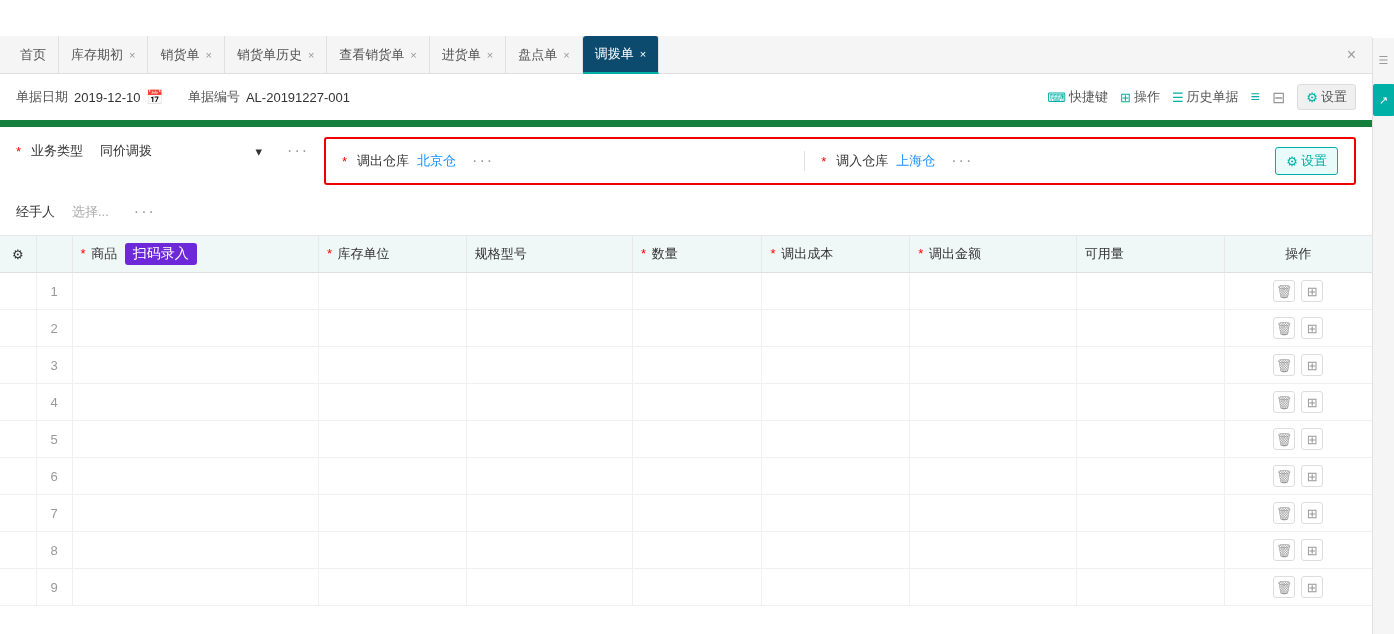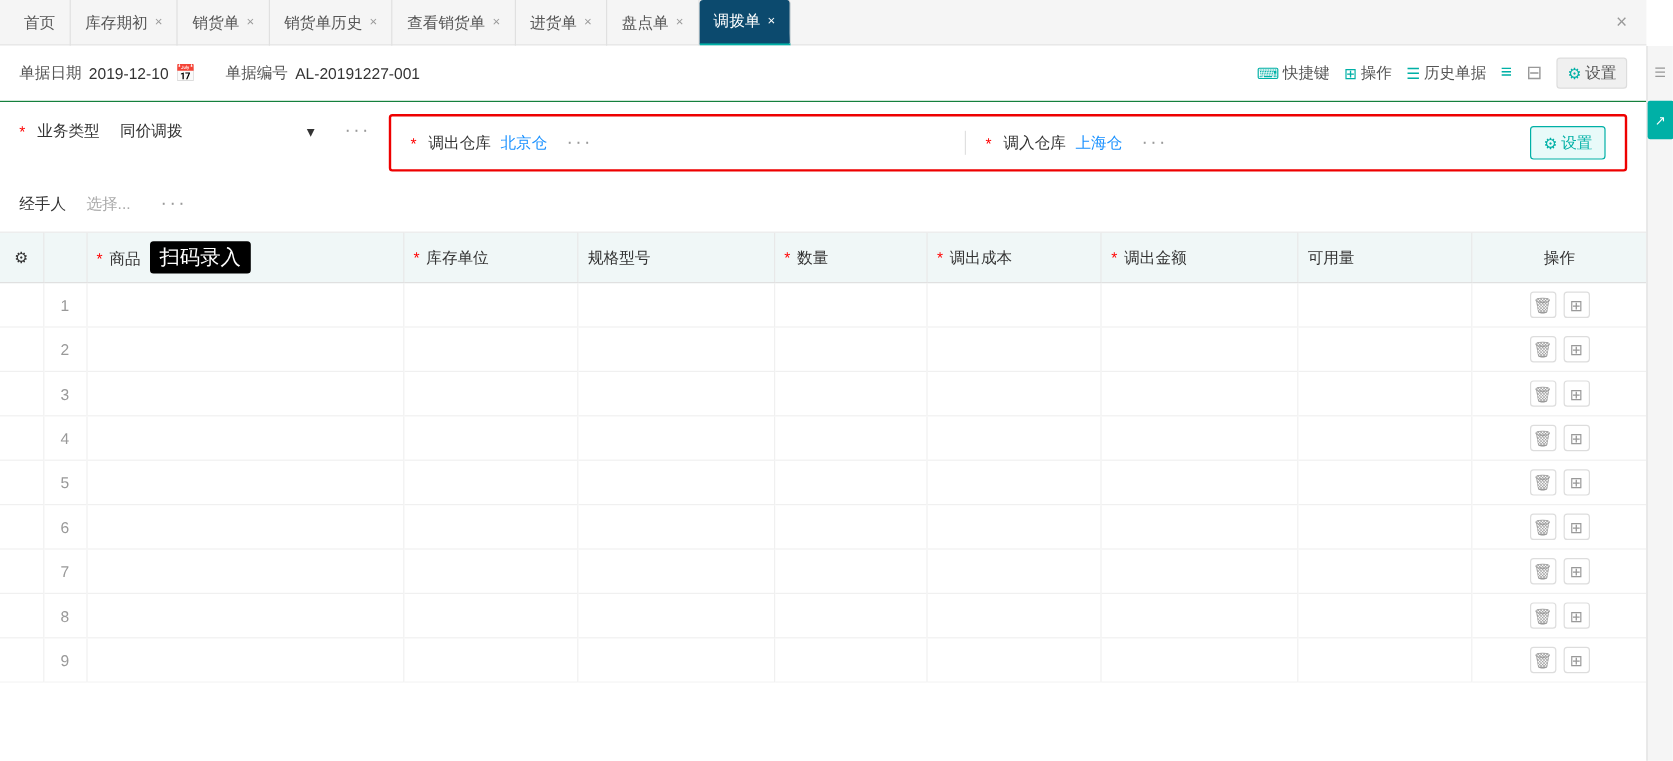--- a/index.html
+++ b/index.html
@@ -6,20 +6,21 @@
     body { font-family: "Microsoft YaHei", "PingFang SC", sans-serif; font-size: 13px; color: #333; background: #fff; overflow: hidden; }
 
     
     .tab-bar {
       display: flex; align-items: center;
       border-bottom: 1px solid #e0e0e0;
       background: #f5f5f5;
       height: 38px;
       padding: 0 8px;
       user-select: none;
+      margin-top: 36px;
     }
     .tab-item {
       display: flex; align-items: center; gap: 4px;
       padding: 0 12px;
       height: 38px;
       cursor: pointer;
       font-size: 13px;
       color: #555;
       border-right: 1px solid #e0e0e0;
       white-space: nowrap;
@@ -36,21 +37,21 @@
     .window-close {
       margin-left: auto;
       font-size: 16px; color: #999; cursor: pointer; padding: 0 8px;
     }
 
     
     .form-header {
       display: flex; align-items: center;
       padding: 10px 16px;
       background: #fff;
-      border-bottom: 1px solid #15803d;
+      border-bottom: 7px solid #15803d;
       gap: 24px;
     }
     .form-field {
       display: flex; align-items: center; gap: 6px; font-size: 13px;
     }
     .form-field label { color: #555; }
     .form-field .value { color: #333; font-weight: 500; }
     .calendar-icon { color: #00b0a6; cursor: pointer; font-size: 14px; }
     .header-actions {
       margin-left: auto;
@@ -151,22 +152,22 @@
     .col-product { min-width: 120px; }
     .col-unit { min-width: 80px; }
     .col-spec { min-width: 90px; }
     .col-qty { min-width: 70px; }
     .col-cost { min-width: 80px; }
     .col-amount { min-width: 90px; }
     .col-available { min-width: 80px; }
     .col-action { min-width: 80px; text-align: center; }
 
     .scan-btn {
-      background: #000000; color: #fff; border: none; border-radius: 3px;
-      padding: 2px 8px; font-size: 17px; cursor: pointer; margin-left: 4px;
+      background: #6d28d9; color: #fff; border: none; border-radius: 3px;
+      padding: 2px 8px; font-size: 14px; cursor: pointer; margin-left: 4px;
     }
 
     .action-btns { display: flex; align-items: center; justify-content: center; gap: 6px; }
     .action-btn {
       width: 22px; height: 22px; border: 1px solid #ddd; border-radius: 3px;
       display: flex; align-items: center; justify-content: center;
       cursor: pointer; color: #999; font-size: 13px; background: #fff;
     }
 
     .gear-cell { text-align: center; color: #999; cursor: pointer; }

